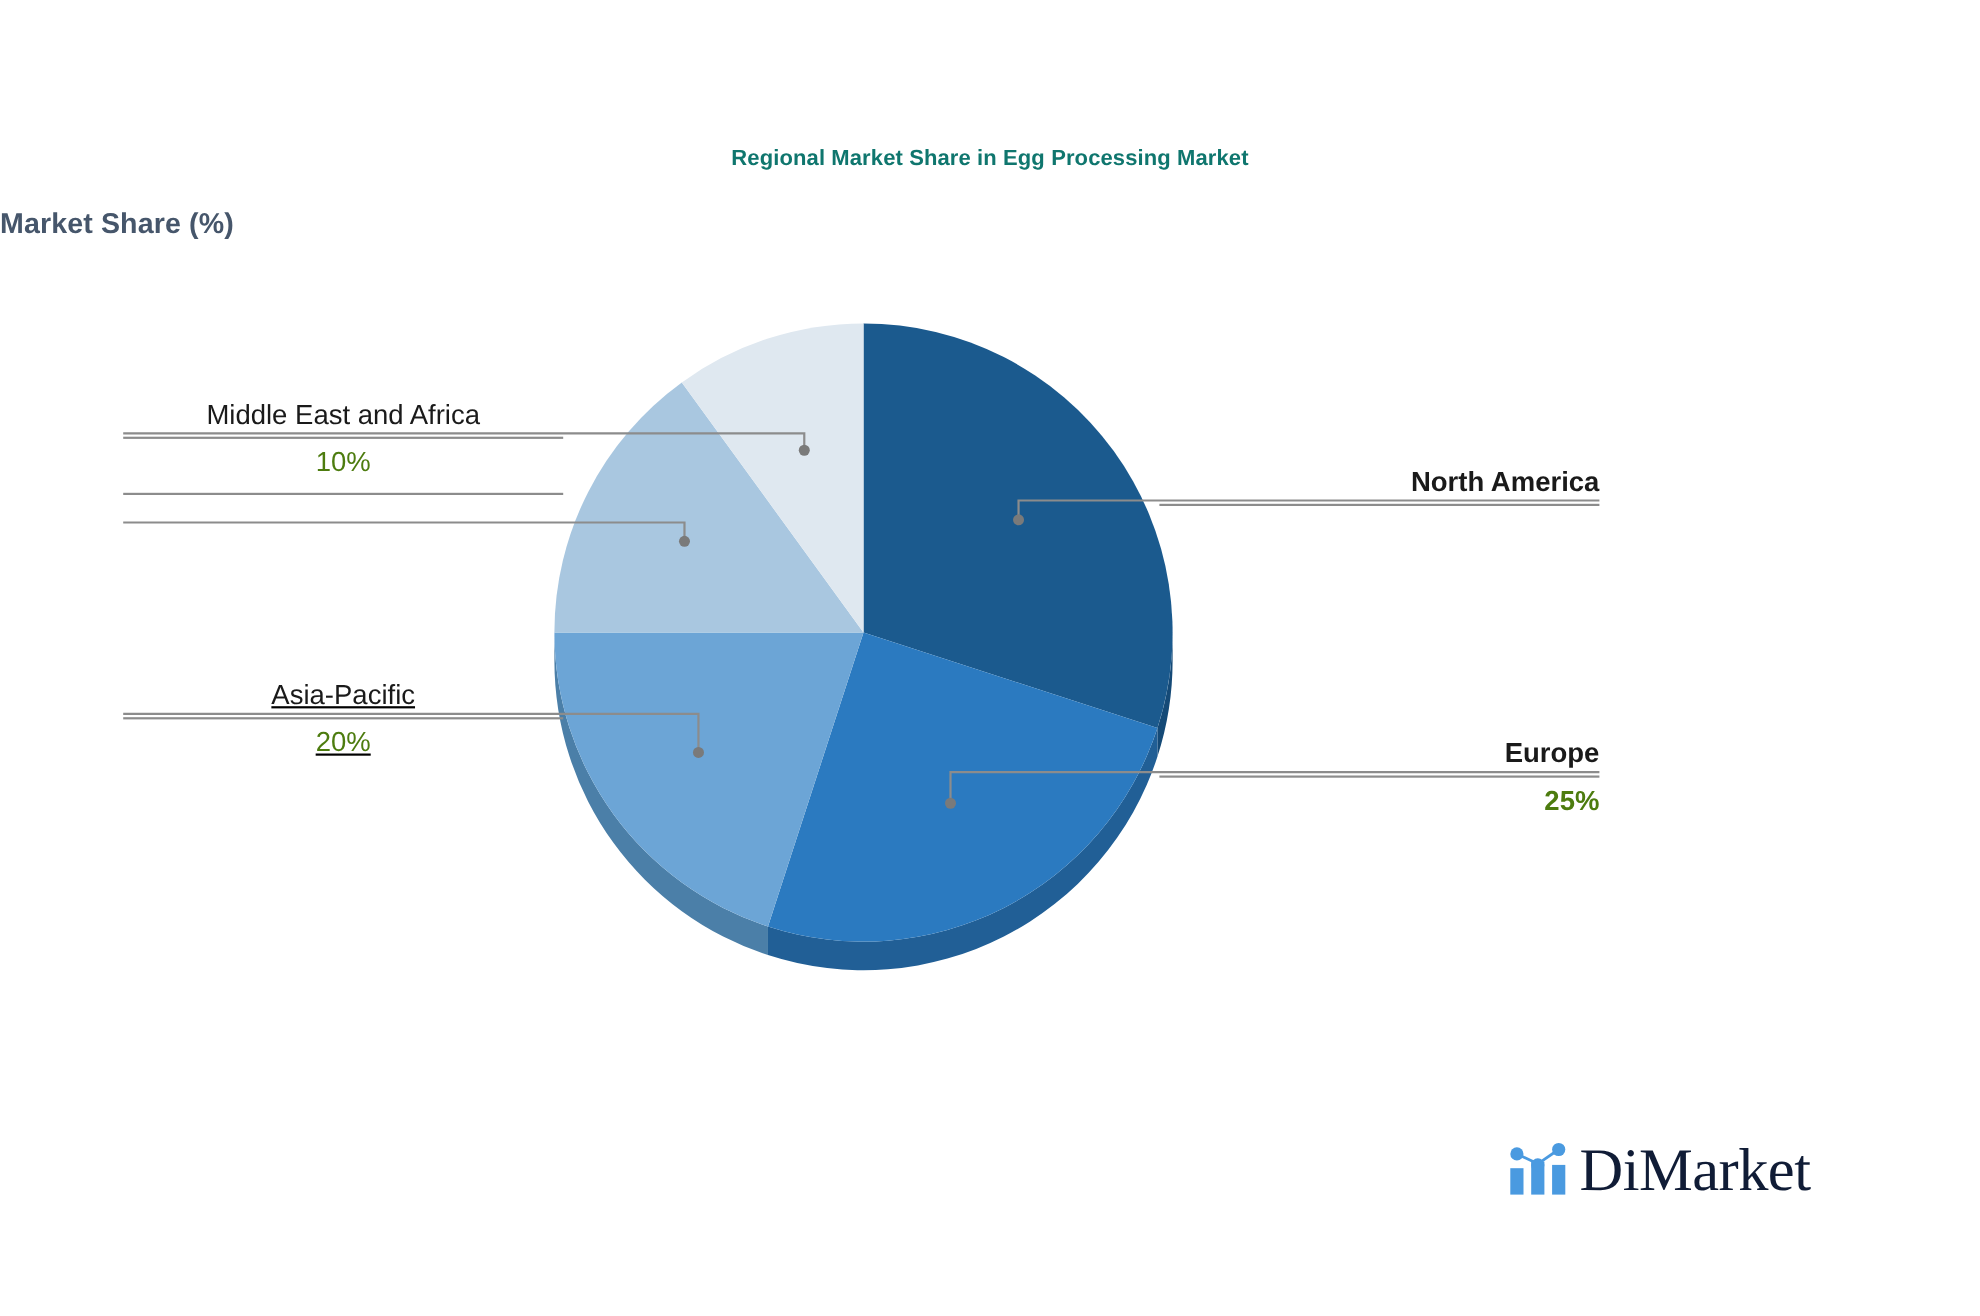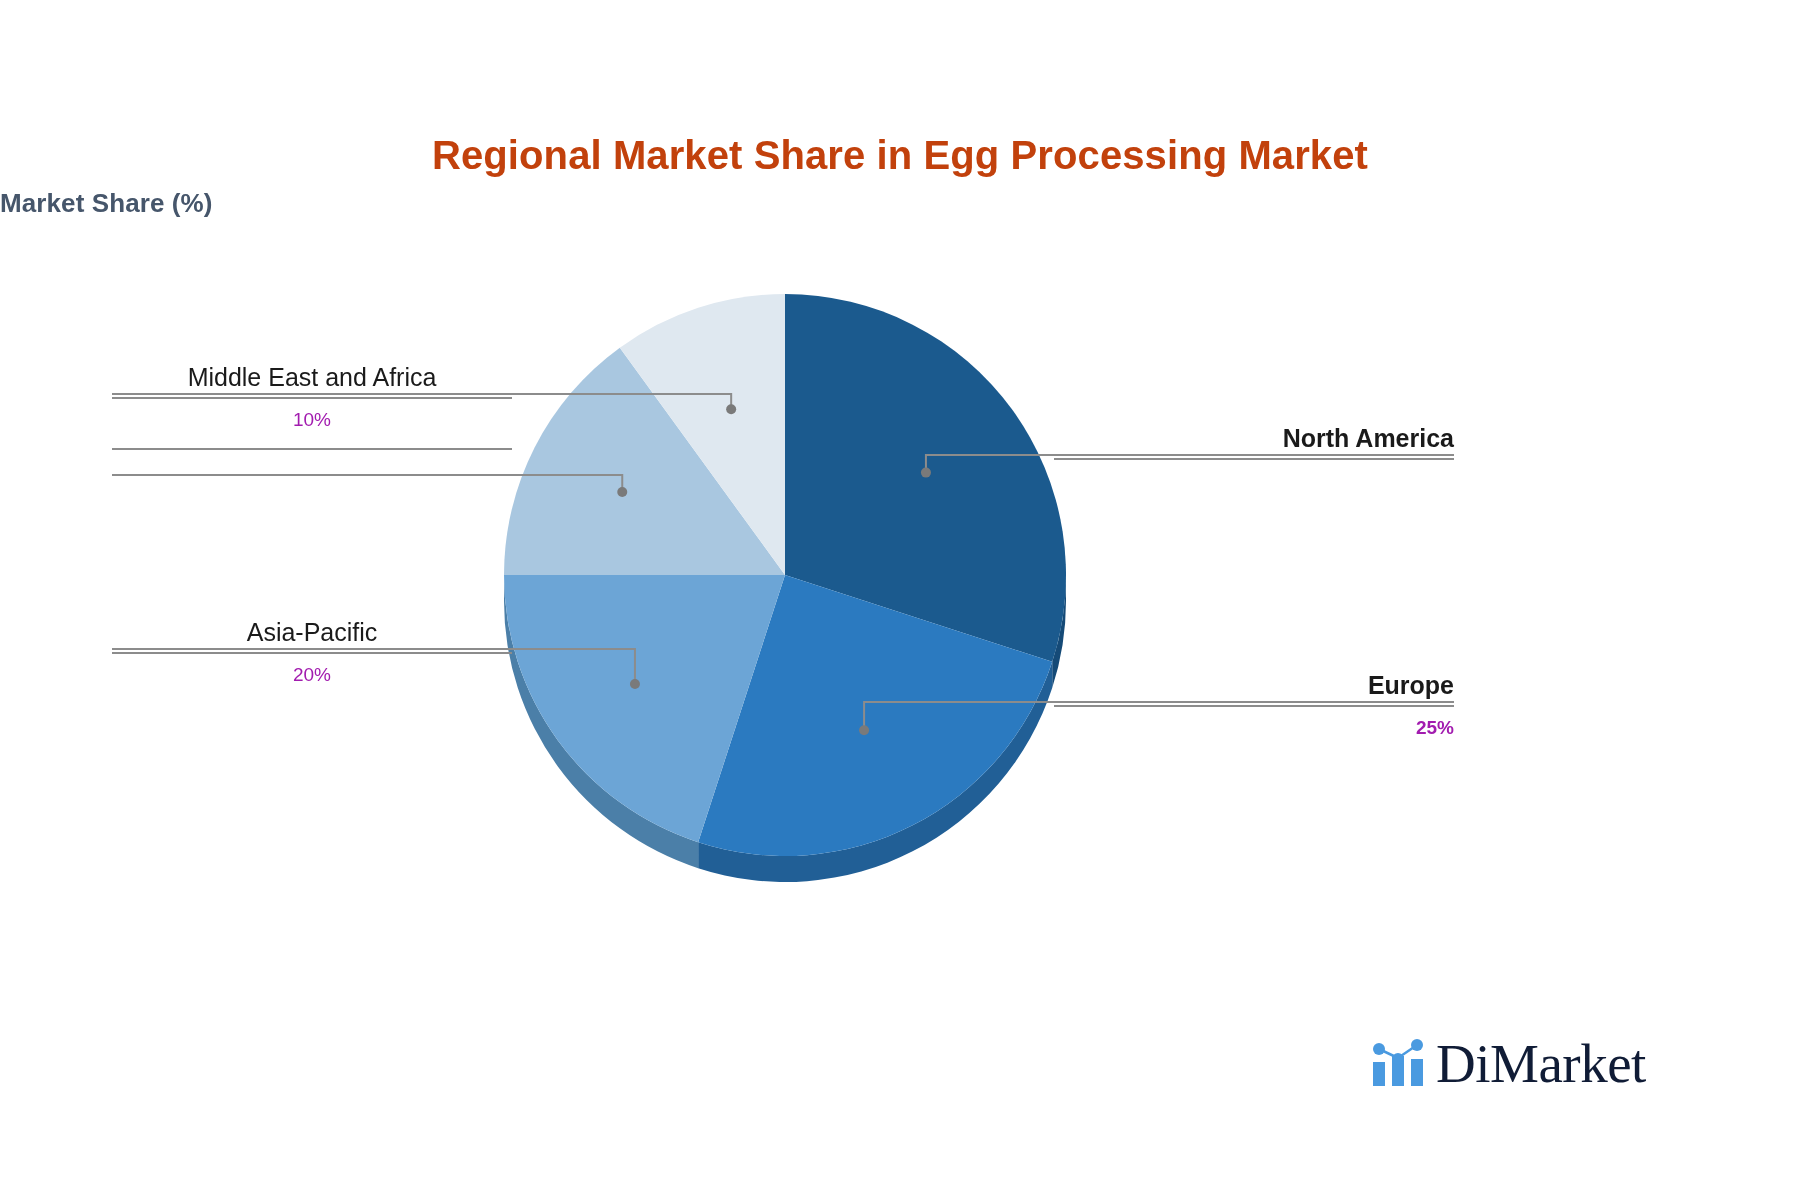--- a/index.html
+++ b/index.html
@@ -18,23 +18,23 @@
     background: #ffffff;
     overflow: hidden;
   }
   
   #title {
     position: absolute;
     left: 0;
     top: 133px;
     width: 1800px;
     text-align: center;
-    font-size: 40px;
+    font-size: 20px;
     font-weight: bold;
-    color: #c2410c;
+    color: #0f766e;
     letter-spacing: 0.1px;
   }
   #subtitle {
     position: absolute;
     left: 0;
     top: 188px;
     width: 1800px;
     font-size: 26px;
     font-weight: bold;
     color: #46566b;
@@ -64,22 +64,22 @@
     line-height: 30px;
     white-space: nowrap;
   }
   .callout .cl-rule {
     height: 0;
     border-top: 2px solid #8c8c8c;
     margin-top: 5px;
     margin-bottom: 6px;
   }
   .callout .cl-value {
-    font-size: 19px;
-    color: #a21caf;
+    font-size: 25px;
+    color: #4d7c0f;
     line-height: 30px;
   }
   .callout.left {
     text-align: center;
   }
   .callout.right {
     text-align: right;
     font-weight: bold;
   }
   
@@ -142,21 +142,21 @@
   <div class="callout left" style="left:112px; top:362px;">
     <div class="cl-name">Middle East and Africa</div>
     <div class="cl-rule"></div>
     <div class="cl-value">10%</div>
   </div>
 
   <div class="callout left" style="left:112px; top:443px;">
     <div class="cl-rule"></div>
   </div>
 
-  <div class="callout left" style="left:112px; top:617px;">
+  <div class="callout left" style="left:112px; top:617px;text-decoration:underline;">
     <div class="cl-name">Asia-Pacific</div>
     <div class="cl-rule"></div>
     <div class="cl-value">20%</div>
   </div>
 
   <div class="callout right" style="left:1054px; top:423px;">
     <div class="cl-name">North America</div>
     <div class="cl-rule"></div>
   </div>
 

